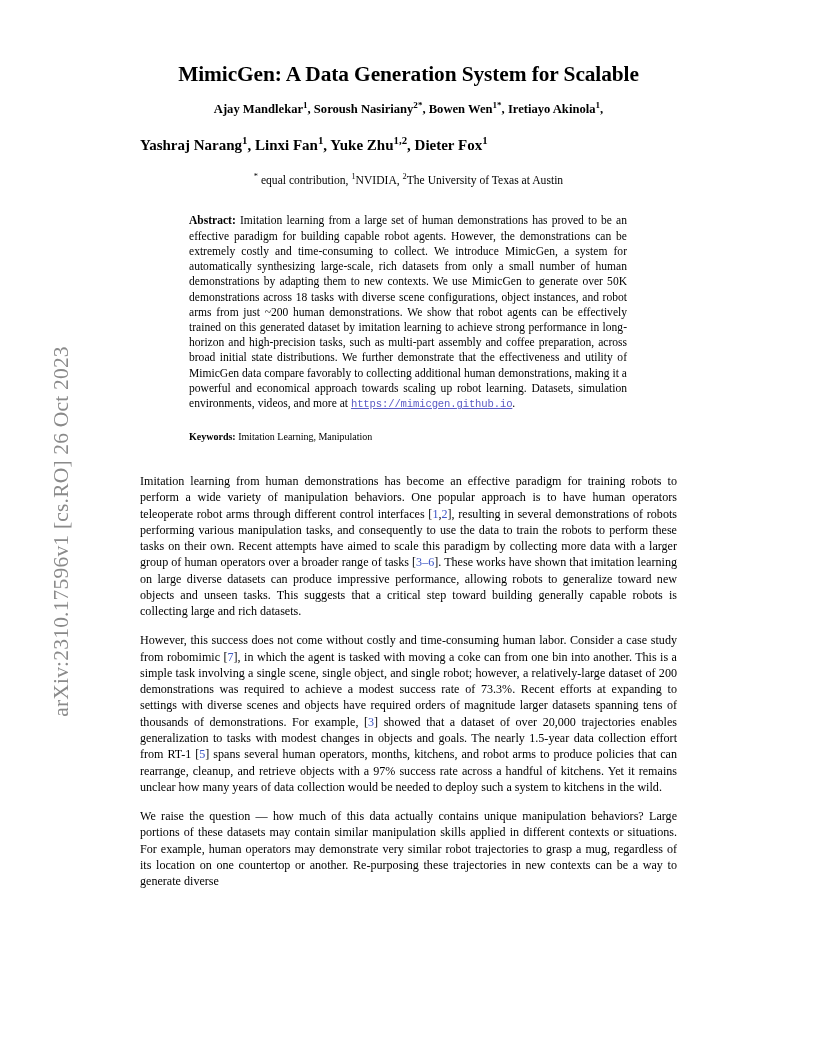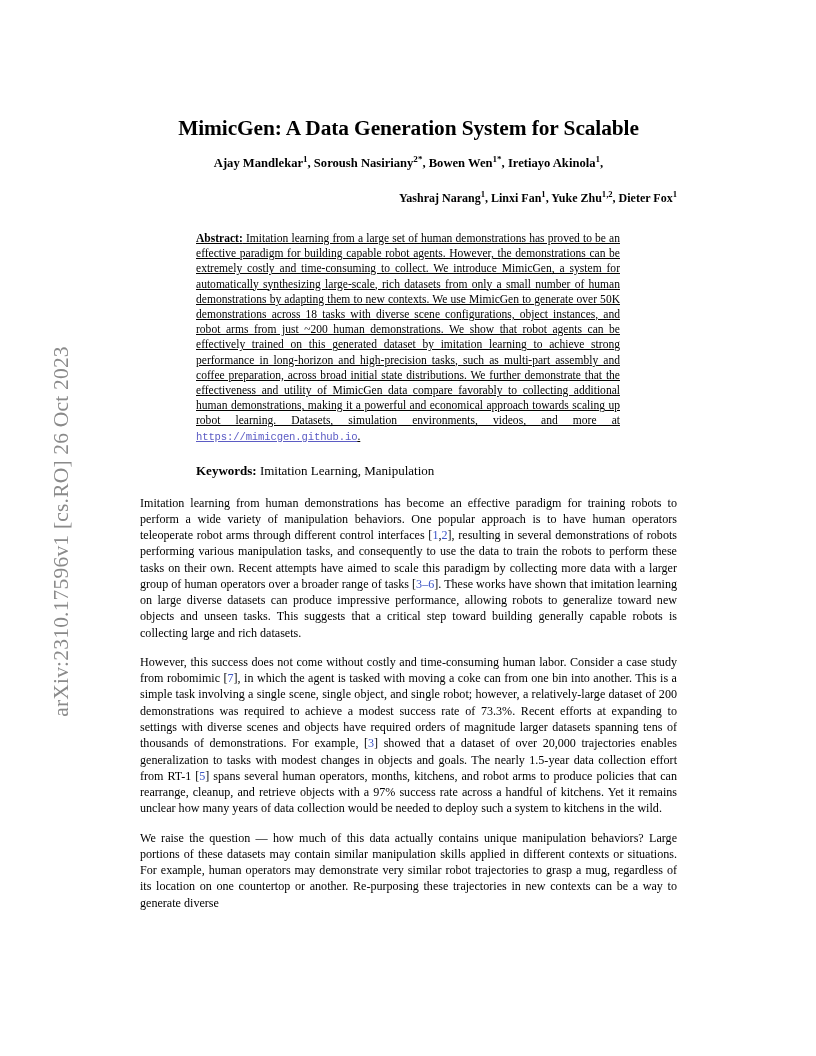--- a/index.html
+++ b/index.html
@@ -38,41 +38,41 @@
   
   .content {
     position: absolute;
     left: 140px;
     top: 0;
     width: 537px;
   }
 
   .title {
     margin: 0;
-    padding-top: 114px;
+    padding-top: 60px;
     font-size: 21.4px;
     font-weight: bold;
     line-height: 1.32;
     text-align: center;
     letter-spacing: -0.1px;
   }
   .title .line2 { display: block; }
 
   .authors {
     margin-top: 15px;
     font-size: 12.6px;
     font-weight: bold;
     text-align: center;
     line-height: 1.0;
   }
   .authors-line2 {
     margin-top: 22px;
-    font-size: 12px;
+    font-size: 15px;
     font-weight: bold;
-    text-align: right;
+    text-align: left;
     line-height: 1.0;
   }
   .affiliations {
     margin-top: 22px;
     font-size: 11.6px;
     text-align: center;
     line-height: 1.0;
   }
   sup {
     font-size: 0.72em;
@@ -84,37 +84,36 @@
   .abstract-block {
     margin-top: 27px;
     margin-left: 49px;
     width: 438px;
   }
   .abstract-text {
     font-size: 11.55px;
     line-height: 1.318;
     text-align: justify;
     text-justify: inter-word;
-    margin: 7px;
+    margin: 0;
     hyphens: manual;
-    text-decoration: underline;
   }
   .abstract-text b { font-weight: bold; }
 
   .url-link {
     font-family: "Liberation Mono", "DejaVu Sans Mono", monospace;
     font-size: 10.6px;
     color: #5b5bc4;
     letter-spacing: -0.15px;
   }
 
   .keywords {
-    margin: 7px;
+    margin: 0;
     margin-top: 18px;
-    font-size: 13px;
+    font-size: 10px;
     line-height: 1.3;
   }
   .keywords b { font-weight: bold; }
 
   
   .section-head {
     margin: 0;
     margin-top: 30px;
     font-size: 14.4px;
     font-weight: bold;
@@ -125,21 +124,21 @@
   
   .body-par {
     margin: 0;
     margin-top: 13px;
     font-size: 12.1px;
     line-height: 1.345;
     text-align: justify;
     text-justify: inter-word;
     hyphens: manual;
   }
-  .body-par.first { margin-top: 15px; }
+  .body-par.first { margin-top: 30px; }
 
   .cite { color: #3a53c4; }
 </style>
 </head>
 <body>
 
 <div class="page">
 
   <div class="arxiv-stamp">arXiv:2310.17596v1  [cs.RO]  26 Oct 2023</div>
 
@@ -150,20 +149,24 @@
     </h1>
 
     <div class="authors">
       <span>Ajay Mandlekar<sup>1</sup></span><span>, </span><span>Soroush Nasiriany<sup>2*</sup></span><span>, </span><span>Bowen Wen<sup>1*</sup></span><span>, </span><span>Iretiayo Akinola<sup>1</sup></span><span>,</span>
     </div>
 
     <div class="authors-line2">
       <span>Yashraj Narang<sup>1</sup></span><span>, </span><span>Linxi Fan<sup>1</sup></span><span>, </span><span>Yuke Zhu<sup>1,2</sup></span><span>, </span><span>Dieter Fox<sup>1</sup></span>
     </div>
 
+    <div class="affiliations">
+      <sup>*</sup>
+      <span>equal contribution, </span><sup>1</sup><span>NVIDIA, </span><sup>2</sup><span>The University of Texas at Austin</span>
+    </div>
 
     <div class="abstract-block">
       <p class="abstract-text"><b>Abstract:</b><span> Imitation learning from a large set of human demonstrations has proved to be an effective paradigm for building capable robot agents. However, the demonstrations can be extremely costly and time-consuming to collect. We introduce MimicGen, a system for automatically synthesizing large-scale, rich datasets from only a small number of human demonstrations by adapting them to new contexts. We use MimicGen to generate over 50K demonstrations across 18 tasks with diverse scene configurations, object instances, and robot arms from just ~200 human demonstrations. We show that robot agents can be effectively trained on this generated dataset by imitation learning to achieve strong performance in long-horizon and high-precision tasks, such as multi-part assembly and coffee preparation, across broad initial state distributions. We further demonstrate that the effectiveness and utility of MimicGen data compare favorably to collecting additional human demonstrations, making it a powerful and economical approach towards scaling up robot learning. Datasets, simulation environments, videos, and more at </span><a class="url-link" href="#">https://mimicgen.github.io</a><span>.</span></p>
 
       <p class="keywords"><b>Keywords:</b><span> Imitation Learning, Manipulation</span></p>
     </div>
 
 
     <p class="body-par first"><span>Imitation learning from human demonstrations has become an effective paradigm for training robots to perform a wide variety of manipulation behaviors. One popular approach is to have human operators teleoperate robot arms through different control interfaces [</span><span class="cite">1</span><span>,</span><span class="cite">2</span><span>], resulting in several demonstrations of robots performing various manipulation tasks, and consequently to use the data to train the robots to perform these tasks on their own. Recent attempts have aimed to scale this paradigm by collecting more data with a larger group of human operators over a broader range of tasks [</span><span class="cite">3–6</span><span>]. These works have shown that imitation learning on large diverse datasets can produce impressive performance, allowing robots to generalize toward new objects and unseen tasks. This suggests that a critical step toward building generally capable robots is collecting large and rich datasets.</span></p>
 

